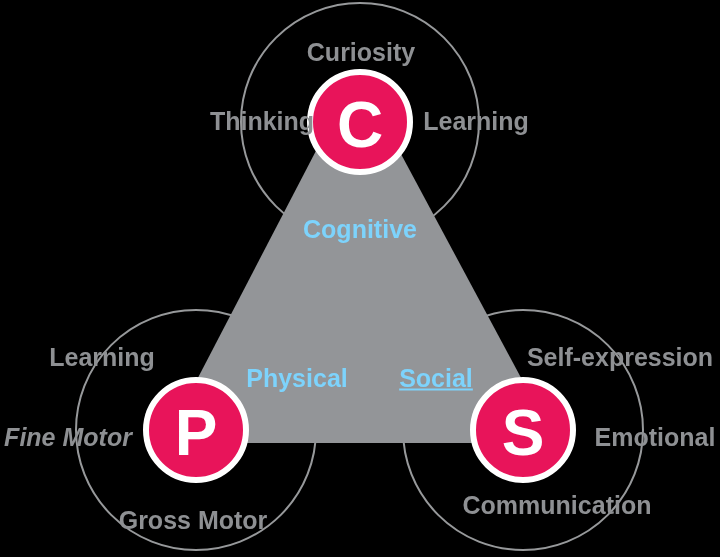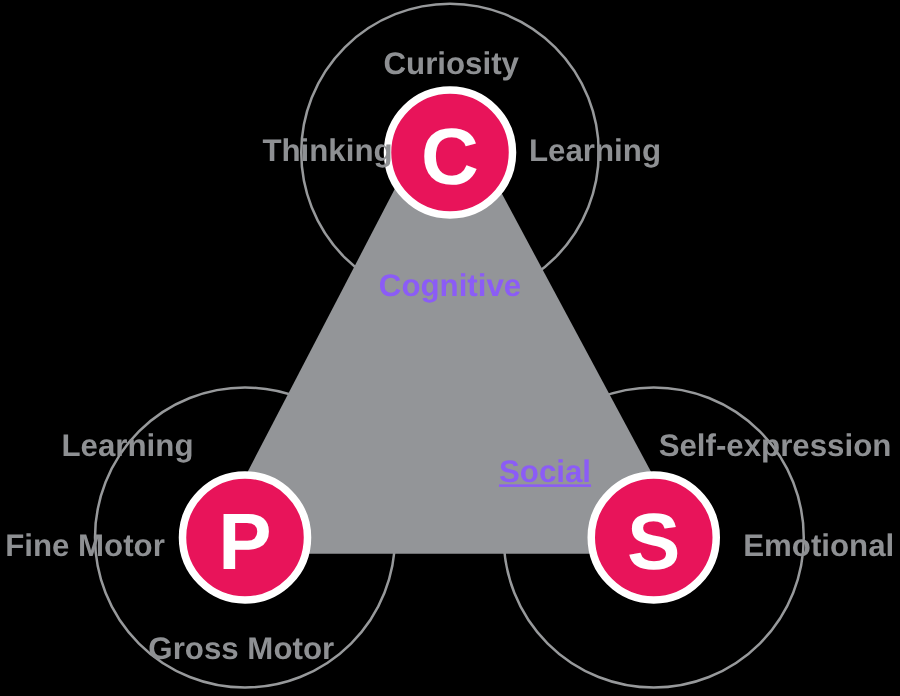--- a/index.html
+++ b/index.html
@@ -36,21 +36,21 @@
     font-size: 25px;
     line-height: 1;
     white-space: nowrap;
     user-select: none;
   }
   .gray {
     color: #8e9093;
     text-align: right;
   }
   .white-label {
-    color: #8b5cf6;
+    color: #7dd3fc;
   }
   .node-letter {
     position: absolute;
     transform: translate(-50%, -50%);
     font-weight: bold;
     font-size: 64px;
     line-height: 1;
     color: #ffffff;
     white-space: nowrap;
     user-select: none;
@@ -72,26 +72,28 @@
     <circle class="node-circle" cx="360" cy="122" r="50" fill="#e8145a"></circle>
     <circle class="node-circle" cx="196" cy="430" r="50" fill="#e8145a"></circle>
     <circle class="node-circle" cx="523" cy="430" r="50" fill="#e8145a"></circle>
   </svg>
 
   <div class="node-letter" style="left:360px; top:125px;">C</div>
   <div class="node-letter" style="left:196px; top:433px;">P</div>
   <div class="node-letter" style="left:523px; top:433px;">S</div>
 
   <div class="label white-label" style="left:360px; top:229px;">Cognitive</div>
+  <div class="label white-label" style="left:297px; top:378px;">Physical</div>
   <div class="label white-label" style="left:436px; top:378px;text-decoration:underline;">Social</div>
 
   <div class="label gray" style="left:361px; top:52px;">Curiosity</div>
   <div class="label gray" style="left:238px; top:121px;margin-left:24px;">Thinking</div>
   <div class="label gray" style="left:476px; top:121px;">Learning</div>
 
   <div class="label gray" style="left:102px; top:357px;">Learning</div>
-  <div class="label gray" style="left:68px; top:437px;">Fine Motor</div>
+  <div class="label gray" style="left:68px; top:437px;font-style:italic;">Fine Motor</div>
   <div class="label gray" style="left:193px; top:506px;margin-top:14px;">Gross Motor</div>
 
   <div class="label gray" style="left:620px; top:357px;">Self-expression</div>
   <div class="label gray" style="left:655px; top:437px;">Emotional</div>
+  <div class="label gray" style="left:557px; top:505px;">Communication</div>
 
 </div>
 
 </body></html>

